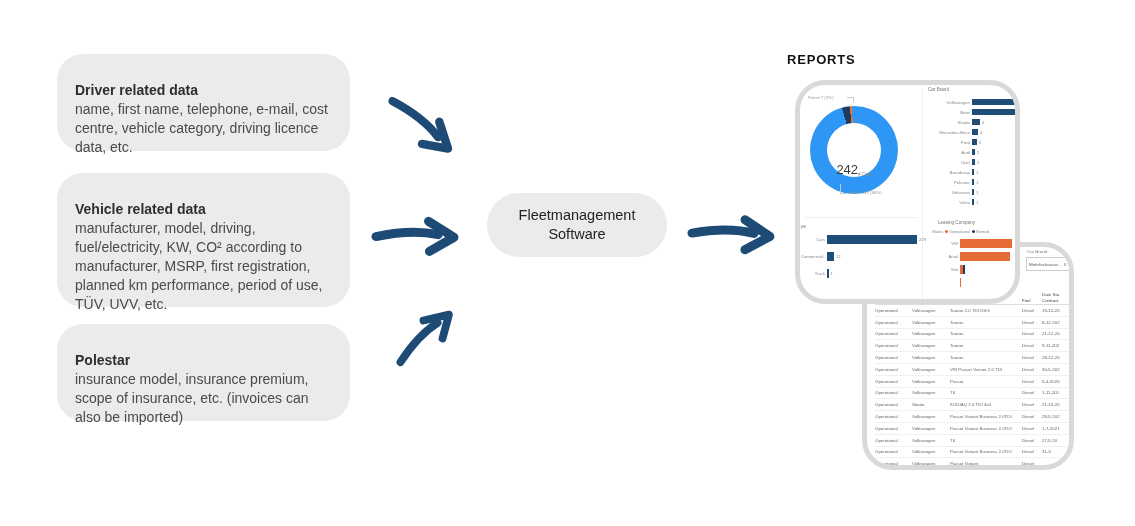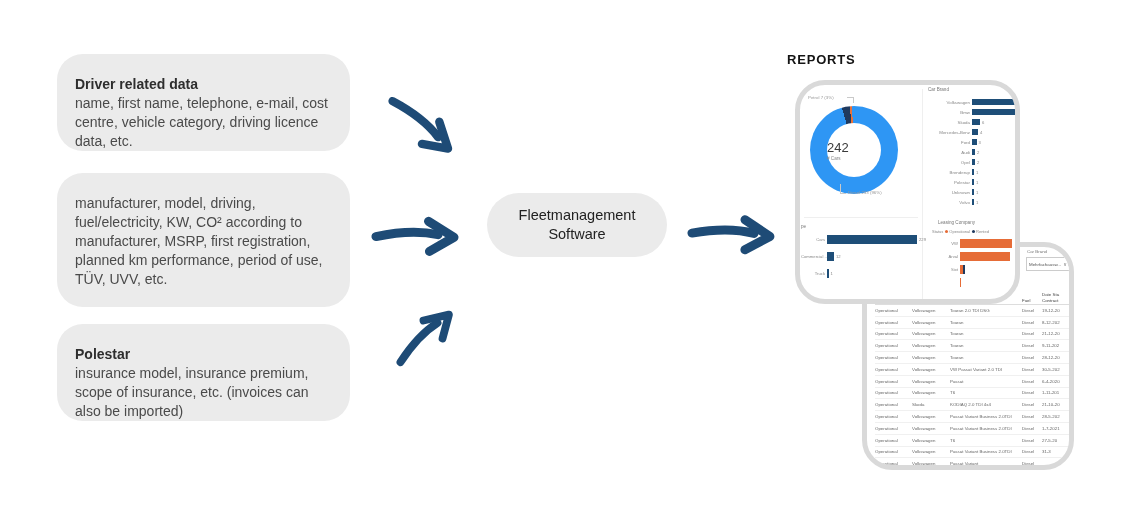--- a/index.html
+++ b/index.html
@@ -1,21 +1,21 @@
 <!DOCTYPE html>
 <html><head>
 <meta charset="utf-8">
 <style>
   html,body{margin:0;padding:0;background:#fff;}
   .canvas{position:relative;width:1135px;height:526px;background:#ffffff;
     font-family:"Liberation Sans",sans-serif;overflow:hidden;}
 
   
   .info-box{position:absolute;left:57px;width:293px;background:#EBEBEB;border-radius:26px;
-    padding:21px 18px;box-sizing:border-box;color:#4a4a4a;font-size:14px;line-height:1.36;}
+    padding:27px 18px;box-sizing:border-box;color:#4a4a4a;font-size:14px;line-height:1.36;}
   .box1{top:54px;height:97px}
   .box2{top:173px;height:134px}
   .box3{top:324px;height:97px}
   .box-title{font-weight:700;color:#2e2e2e;}
 
   
   .center-pill{position:absolute;left:487px;top:193px;width:180px;height:64px;background:#EBEBEB;
     border-radius:32px;display:flex;flex-direction:column;align-items:center;justify-content:center;
     font-size:14.5px;color:#222;line-height:1.32;}
 
@@ -30,21 +30,21 @@
   
   .card{position:absolute;background:#fff;border:5px solid #D9D9D9;border-radius:30px;
     box-sizing:border-box;overflow:hidden;}
   .card1{left:795px;top:80px;width:225px;height:224px;z-index:2;}
   .card2{left:862px;top:242px;width:212px;height:228px;z-index:1;}
 
   
   .donut{position:absolute;left:10px;top:21px;width:88px;height:88px;border-radius:50%;
     background:conic-gradient(from 344deg,#1F3A5F 0deg 10.4deg,#E8713A 10.4deg 13.4deg,#2E96F4 13.4deg 360deg);}
   .donut-hole{position:absolute;left:17px;top:17px;width:54px;height:54px;background:#fff;border-radius:50%;
-    display:flex;flex-direction:column;align-items:flex-start;justify-content:center;}
+    display:flex;flex-direction:row;align-items:flex-end;justify-content:center;}
   .donut-value{font-size:13px;color:#3a3a3a;}
   .donut-sub{font-size:4.6px;color:#888;margin-top:1px;}
   .callout-top{position:absolute;left:8px;top:10px;font-size:4.4px;color:#999;}
   .callout-top-line{position:absolute;left:47px;top:12px;width:6px;height:5px;
     border-top:1px solid #c9c9c9;border-right:1px solid #c9c9c9;}
   .callout-bottom-line{position:absolute;left:40px;top:99px;width:5px;height:9px;
     border-left:1px solid #c9c9c9;border-bottom:1px solid #c9c9c9;}
   .callout-bottom{position:absolute;left:48px;top:105px;font-size:4.4px;color:#999;}
 
   .div-v{position:absolute;left:122px;top:4px;width:1px;height:210px;background:#efefef;}
@@ -95,20 +95,21 @@
 </head>
 <body>
 
 <div class="canvas">
 
   <div class="info-box box1">
     <div class="box-title">Driver related data</div>
     <div class="box-body">name, first name, telephone, e-mail, cost centre, vehicle category, driving licence data, etc.</div>
   </div>
   <div class="info-box box2">
+    <div class="box-title">Vehicle related data</div>
     <div class="box-body">manufacturer, model, driving, fuel/electricity, KW, CO² according to manufacturer, MSRP, first registration, planned km performance, period of use, TÜV, UVV, etc.</div>
   </div>
   <div class="info-box box3">
     <div class="box-title">Polestar</div>
     <div class="box-body">insurance model, insurance premium, scope of insurance, etc. (invoices can also be imported)</div>
   </div>
 
   <svg class="arrow" style="left:380px;top:106px;transform:rotate(42deg);transform-origin:center;" width="86" height="40" viewBox="0 0 92 40">
     <path class="shaft" d="M4,22 Q40,13 66,18"></path>
       <path class="head" d="M56,5 L82,20 L58,35"></path>

